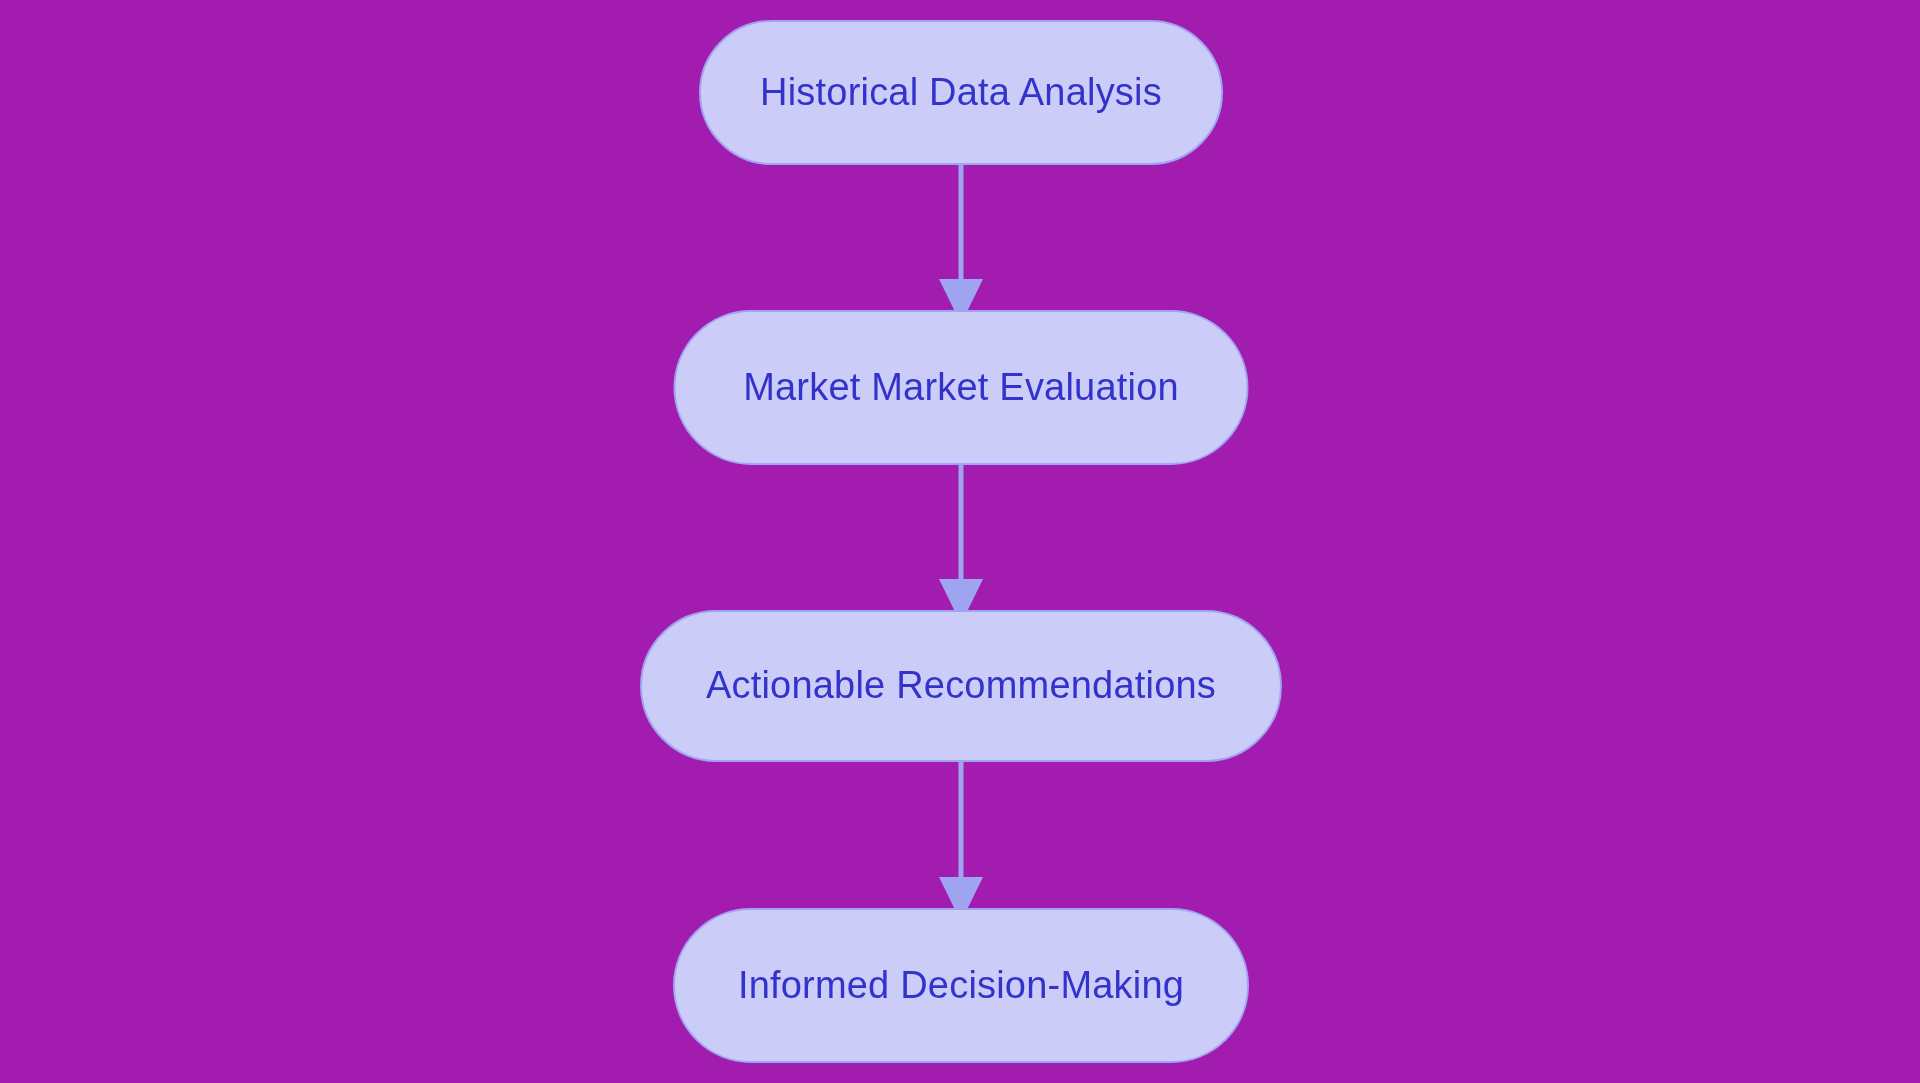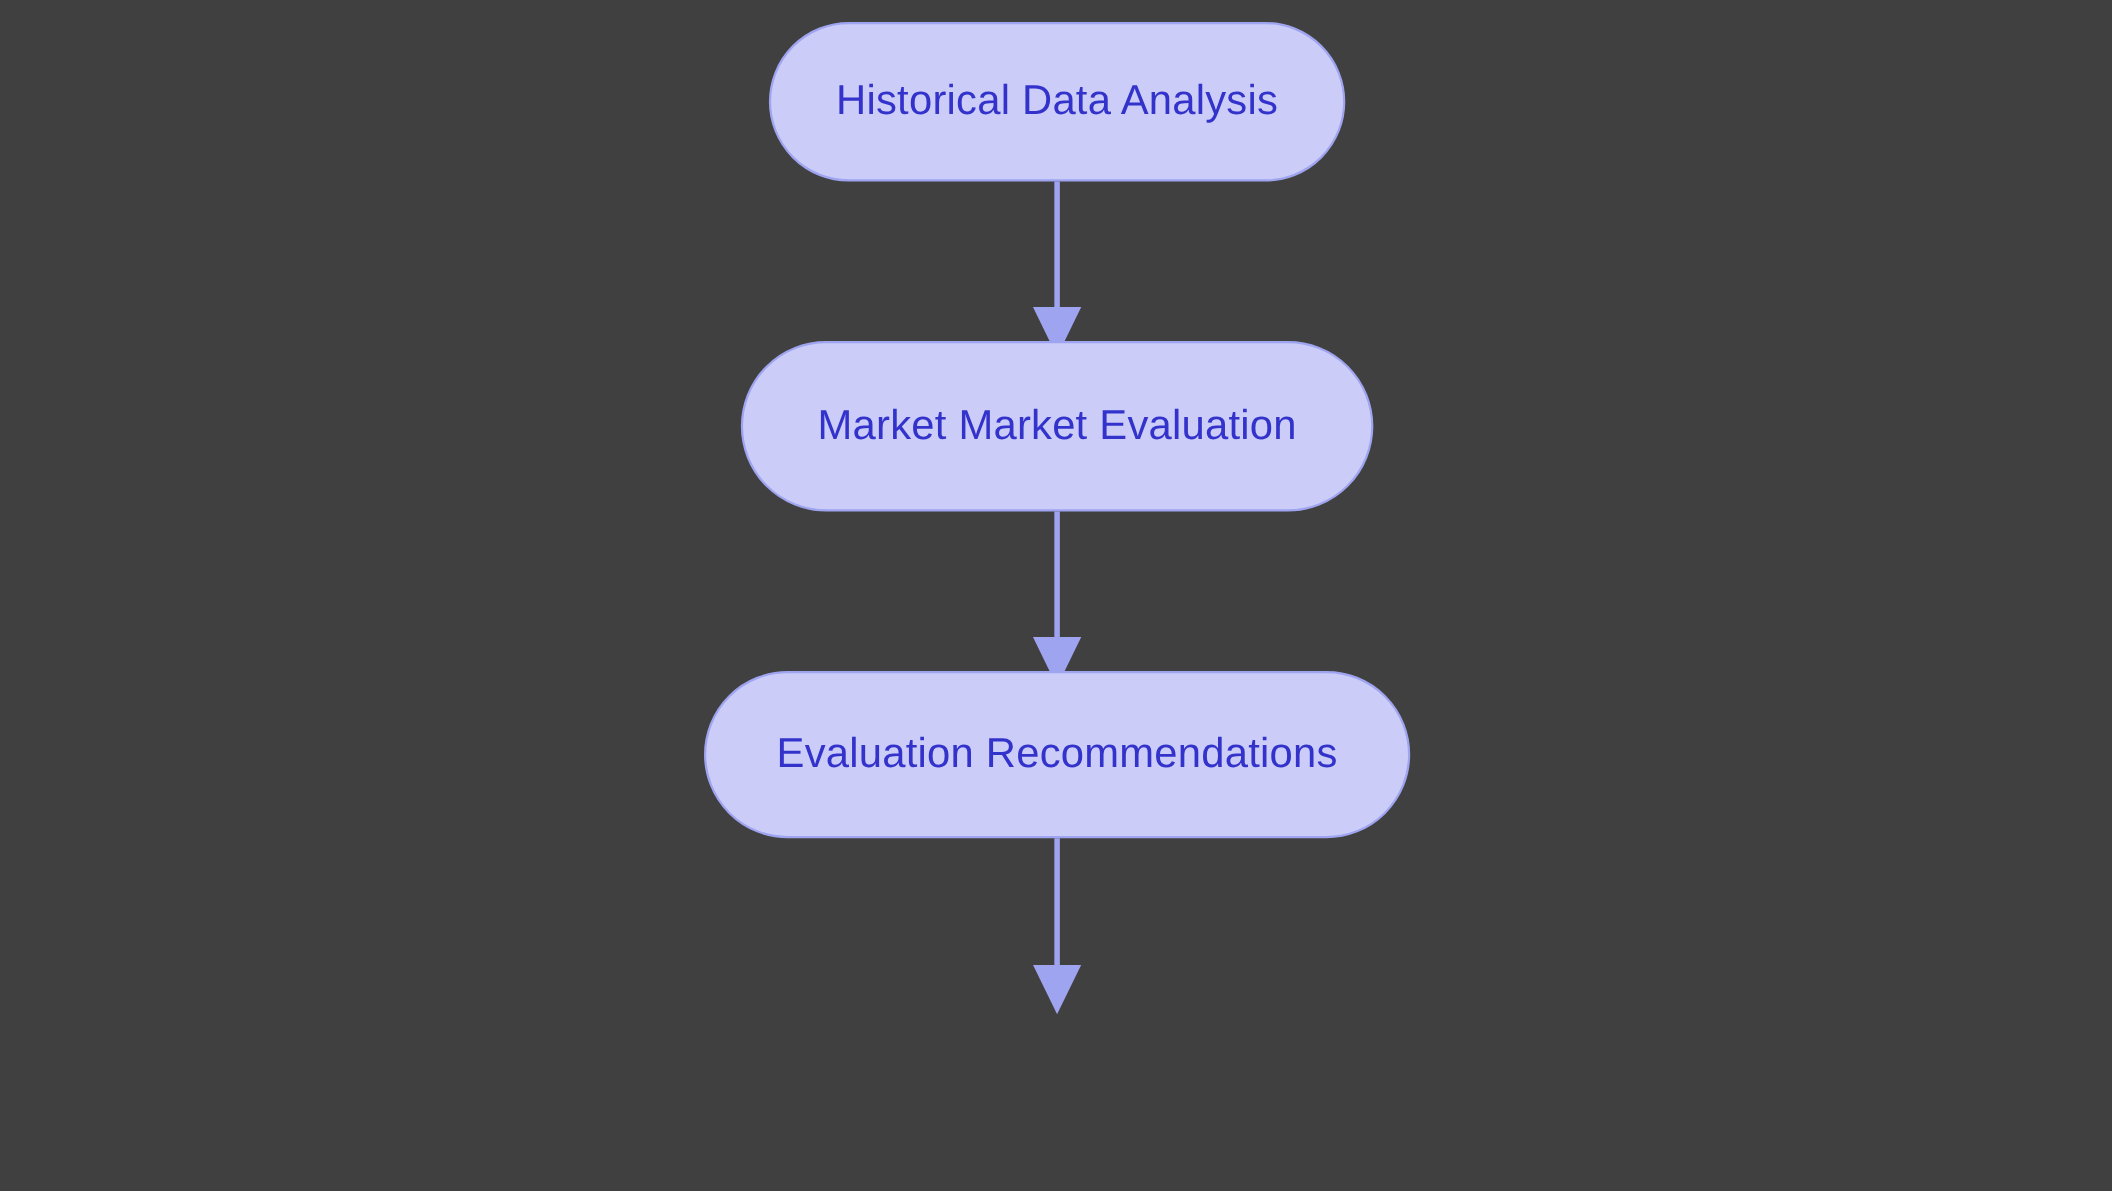--- a/index.html
+++ b/index.html
@@ -12,21 +12,21 @@
     width: 1920px;
     height: 1083px;
     overflow: hidden;
     font-family: "Liberation Sans", "DejaVu Sans", sans-serif;
   }
 
   #flowchart-canvas {
     position: relative;
     width: 1920px;
     height: 1083px;
-    background: #404040;
+    background: #a21caf;
   }
 
   
   #edge-layer {
     position: absolute;
     left: 0;
     top: 0;
     width: 1920px;
     height: 1083px;
     pointer-events: none;
@@ -94,18 +94,21 @@
 
     <div class="flow-node" id="node-0">
       <span class="flow-node-label">Historical Data Analysis</span>
     </div>
 
     <div class="flow-node" id="node-1">
       <span class="flow-node-label">Market Market Evaluation</span>
     </div>
 
     <div class="flow-node" id="node-2">
-      <span class="flow-node-label">Evaluation Recommendations</span>
+      <span class="flow-node-label">Actionable Recommendations</span>
     </div>
 
+    <div class="flow-node" id="node-3">
+      <span class="flow-node-label">Informed Decision-Making</span>
+    </div>
 
   </div>
 </div>
 
 </body></html>

